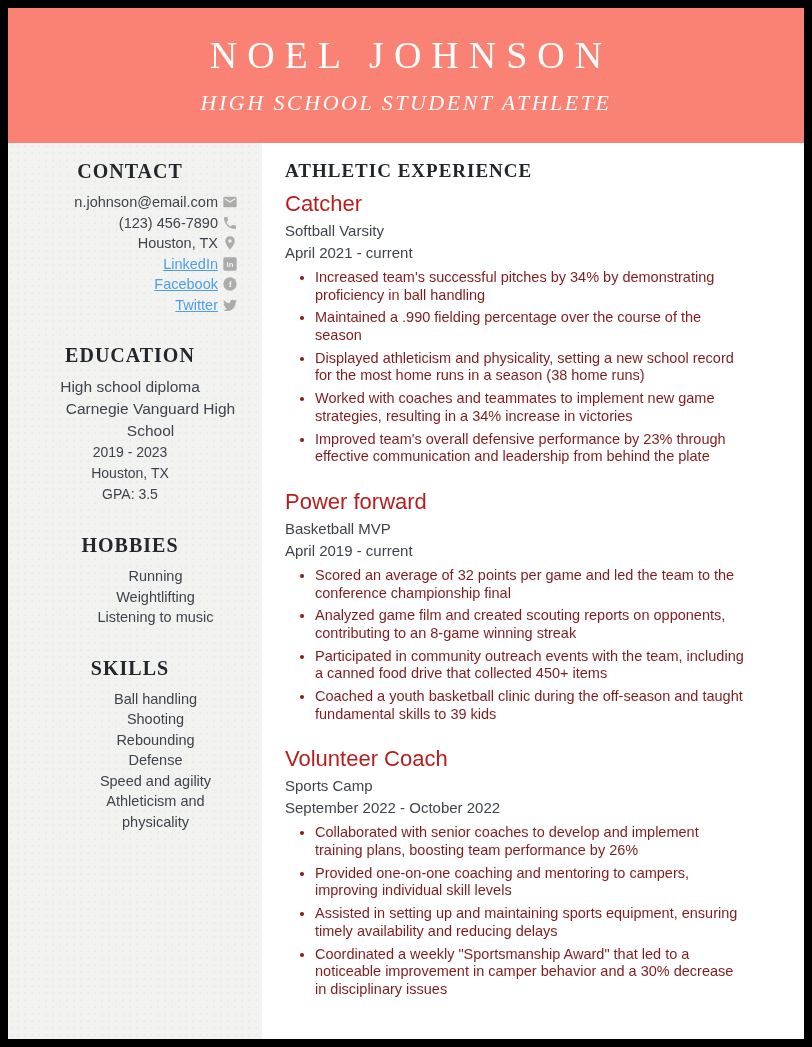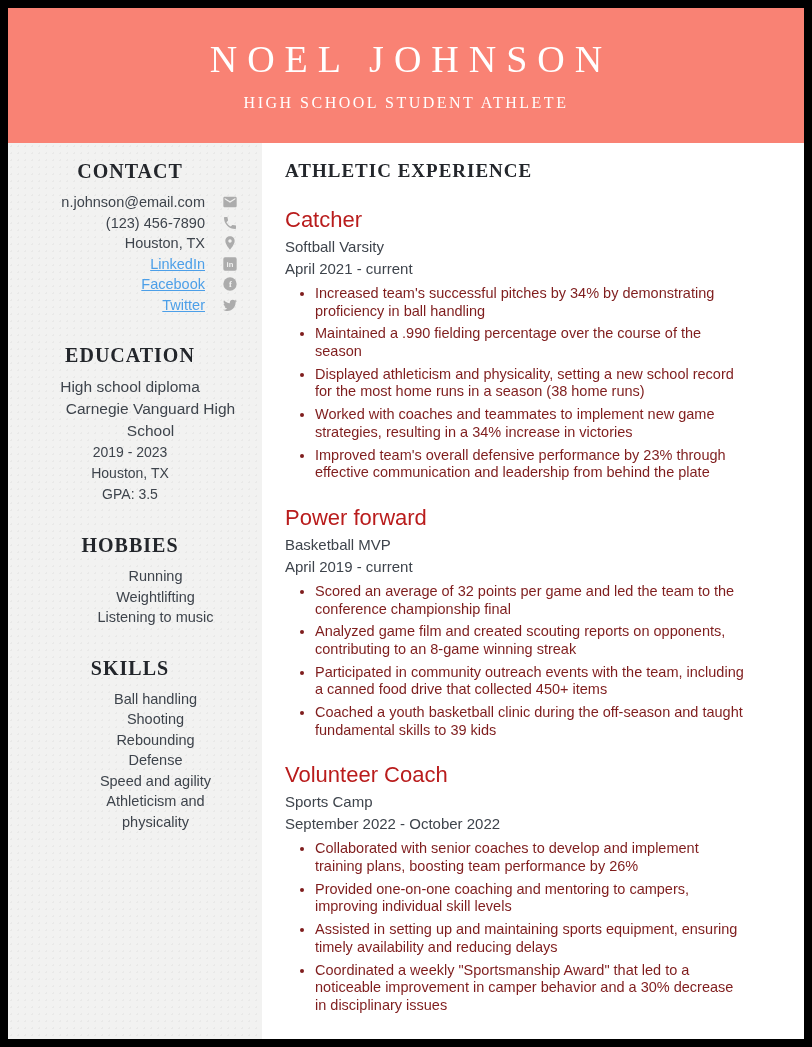--- a/index.html
+++ b/index.html
@@ -12,62 +12,62 @@
   
   .header {
     height:135px; flex:0 0 135px; background:#F98274; color:#ffffff;
     display:flex; flex-direction:column; align-items:center; justify-content:center;
   }
   .name {
     font-family:"Liberation Serif", serif; font-weight:400;
     font-size:38px; letter-spacing:10px; text-indent:10px; line-height:1.1;
   }
   .subtitle {
-    font-family:"Liberation Serif", serif; 
-    font-size:16px; letter-spacing:2.5px; margin-top:13px;
+    font-family:"Liberation Serif", serif; font-style:italic;
+    font-size:22px; letter-spacing:2.5px; margin-top:13px;
   }
 
   
   .content { flex:1; display:flex; min-height:0; }
 
   .sidebar {
     width:254px; flex:0 0 254px; background:#F2F2F1;
     background-image: radial-gradient(rgba(0,0,0,0.035) 1px, transparent 1px);
     background-size:7px 7px;
     padding:17px 24px 0 14px; text-align:center;
   }
   .main { flex:1; background:#ffffff; padding:16px 40px 0 23px; }
 
   .side-heading {
     font-family:"Liberation Serif", serif; font-weight:700; font-size:20px;
     color:#23262B; letter-spacing:1px; margin-bottom:9px; line-height:1.15;
   }
   .side-section { margin-bottom:29px; }
 
   .contact-row {
-    display:flex; justify-content:flex-end; align-items:center; gap:17px;
+    display:flex; justify-content:flex-end; align-items:center; gap:4px;
     font-size:14.5px; color:#3E444C; line-height:20.5px; white-space:nowrap;
   }
   .contact-row .icon { width:16px; height:16px; flex:0 0 16px; }
   .icon svg { width:16px; height:16px; display:block; }
   a.link { color:#4C9FE8; text-decoration:underline; cursor:pointer; }
 
   .edu-line { font-size:15.5px; color:#3E444C; line-height:22px; }
   .edu-school { max-width:175px; margin-left:auto; }
   .edu-meta { font-size:14px; color:#3E444C; line-height:21px; }
 
   .skill-list .side-item, .hobby-list .side-item {
     font-size:14.5px; color:#3E444C; line-height:20.5px;
     max-width:165px; margin-left:auto;
   }
 
   
   .main-heading {
     font-family:"Liberation Serif", serif; font-weight:700; font-size:19px;
-    color:#23262B; letter-spacing:1px; line-height:24px; margin-bottom:23px;
+    color:#23262B; letter-spacing:1px; line-height:24px; margin-bottom:7px;
   }
   .job { margin-bottom:22px; }
   .job-title { font-size:22px; font-weight:400; color:#b91c1c; line-height:27px; margin-bottom:3px; }
   .job-org, .job-dates { font-size:15px; color:#3E444C; line-height:22px; }
   .job ul { margin:5px 0 0 0; padding-left:30px; list-style:disc; }
   .job li {
     font-size:14.5px; color:#7f1d1d; line-height:1.22; margin-bottom:5px;
     max-width:432px;
   }
 </style>

